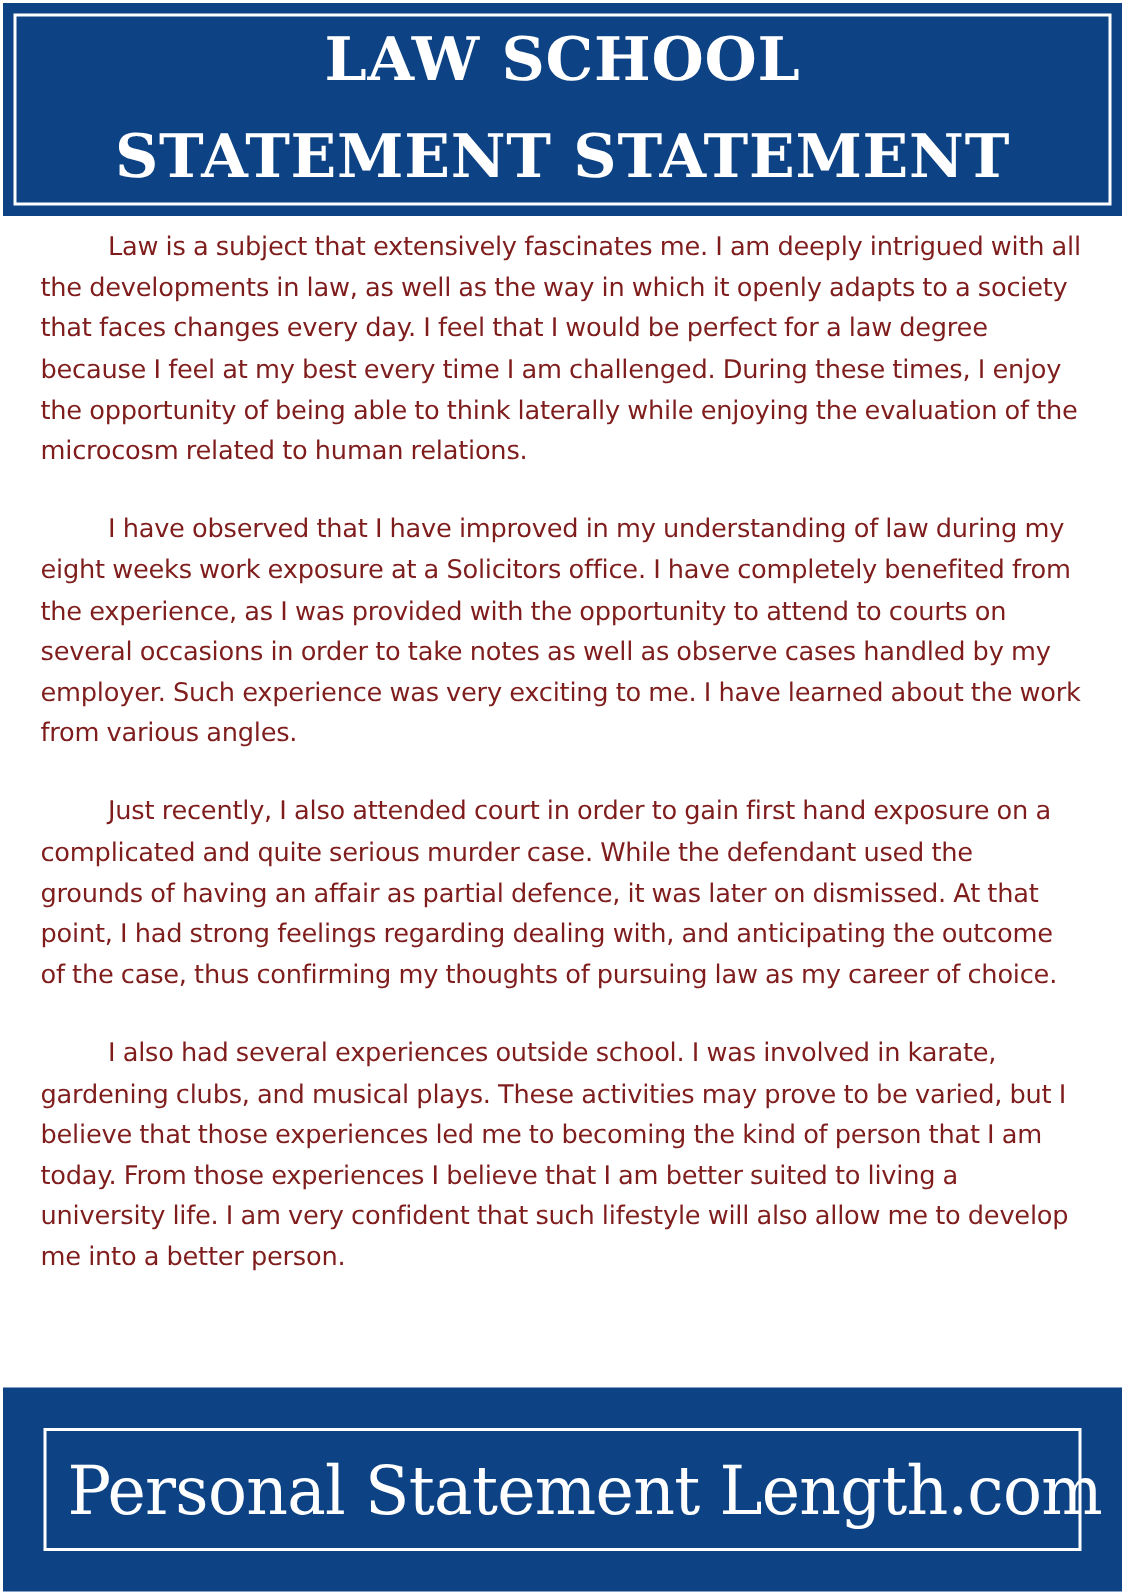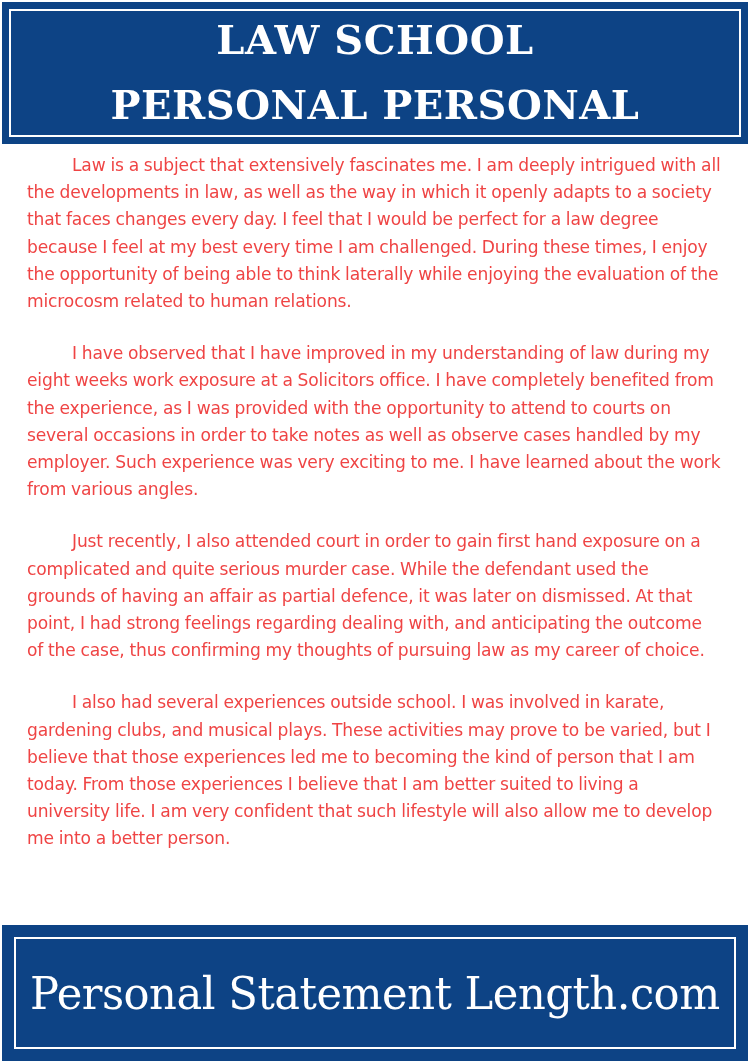--- a/index.html
+++ b/index.html
@@ -67,21 +67,21 @@
     position: absolute;
     left: 0;
     top: 152px;
     width: 751px;
     height: 760px;
     box-sizing: border-box;
     padding: 0 30px 0 27px;
   }
   .para {
     margin: 0 0 25px 0;
-    color: #ef4444;
+    color: #7f1d1d;
     font-family: "DejaVu Sans", "Liberation Sans", sans-serif;
     font-size: 17.1px;
     line-height: 27.2px;
     text-indent: 45px;
     text-align: left;
     letter-spacing: -0.15px;
     word-spacing: -0.4px;
   }
   .para:last-child {
     margin-bottom: 12px;
@@ -89,21 +89,21 @@
 
   
   .footer-banner {
     position: absolute;
     left: 2px;
     top: 925px;
     width: 746px;
     height: 136px;
     background: #0d4385;
     box-sizing: border-box;
-    padding: 12px;
+    padding: 27px;
   }
   .footer-banner-inner {
     width: 100%;
     height: 100%;
     border: 2px solid #ffffff;
     box-sizing: border-box;
     display: flex;
     align-items: center;
     justify-content: flex-start;
     padding-left: 14px;
@@ -121,21 +121,21 @@
   }
 </style>
 </head>
 <body>
 
 <div class="page">
 
   <div class="header-banner">
     <div class="header-banner-inner">
       <div class="header-line header-line-1">LAW SCHOOL</div>
-      <div class="header-line header-line-2">PERSONAL PERSONAL</div>
+      <div class="header-line header-line-2">STATEMENT STATEMENT</div>
     </div>
   </div>
 
   <div class="body-area">
     <p class="para">Law is a subject that extensively fascinates me. I am deeply intrigued with all the developments in law, as well as the way in which it openly adapts to a society that faces changes every day. I feel that I would be perfect for a law degree because I feel at my best every time I am challenged. During these times, I enjoy the opportunity of being able to think laterally while enjoying the evaluation of the microcosm related to human relations.</p>
     <p class="para">I have observed that I have improved in my understanding of law during my eight weeks work exposure at a Solicitors office. I have completely benefited from the experience, as I was provided with the opportunity to attend to courts on several occasions in order to take notes as well as observe cases handled by my employer. Such experience was very exciting to me. I have learned about the work from various angles.</p>
     <p class="para">Just recently, I also attended court in order to gain first hand exposure on a complicated and quite serious murder case. While the defendant used the grounds of having an affair as partial defence, it was later on dismissed. At that point, I had strong feelings regarding dealing with, and anticipating the outcome of the case, thus confirming my thoughts of pursuing law as my career of choice.</p>
     <p class="para">I also had several experiences outside school. I was involved in karate, gardening clubs, and musical plays. These activities may prove to be varied, but I believe that those experiences led me to becoming the kind of person that I am today. From those experiences I believe that I am better suited to living a university life. I am very confident that such lifestyle will also allow me to develop me into a better person.</p>
   </div>
 

